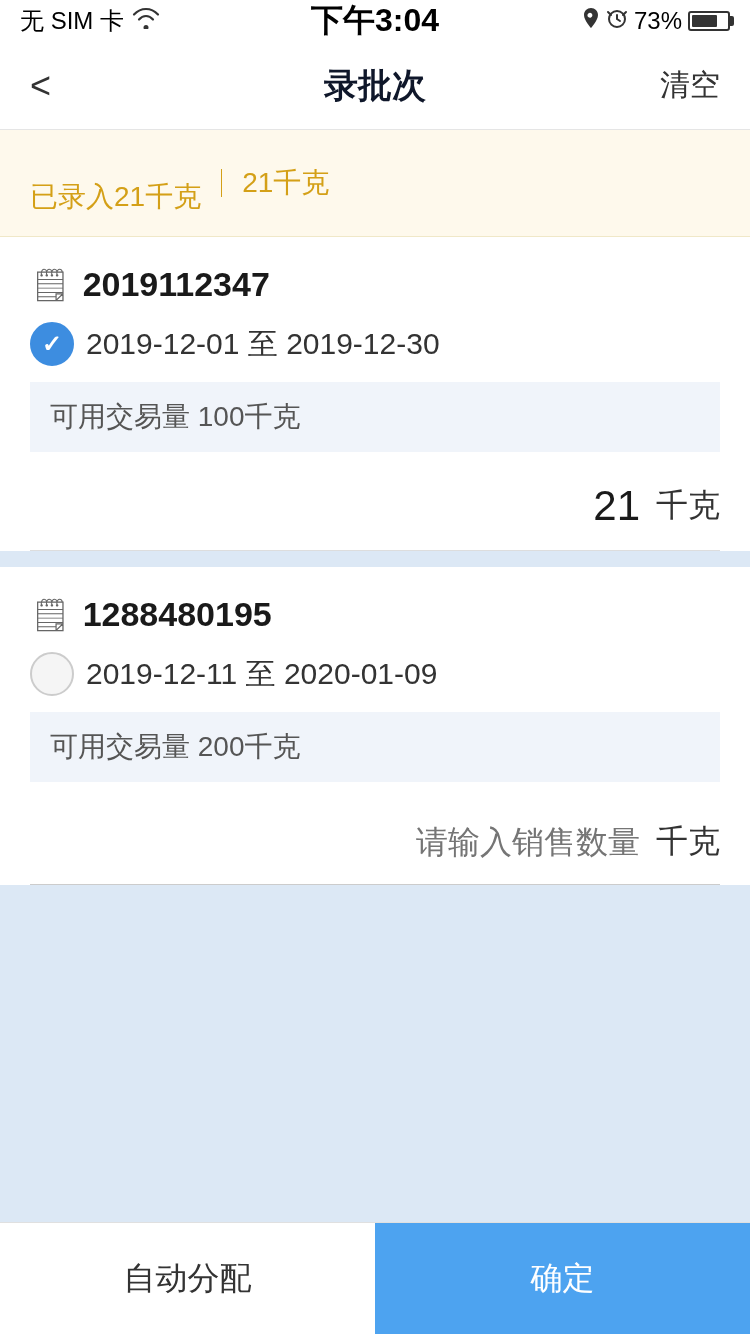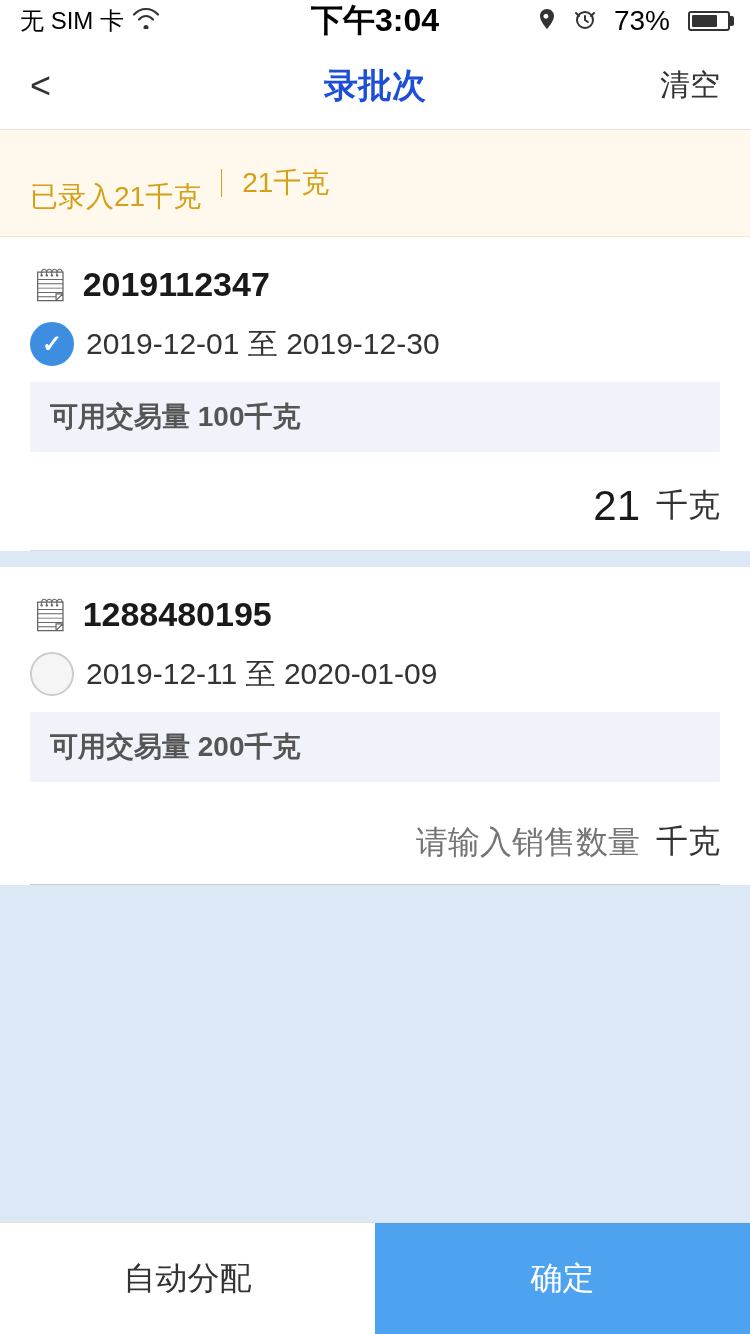--- a/index.html
+++ b/index.html
@@ -32,22 +32,22 @@
     .status-center {
       font-size: 32px;
       font-weight: 600;
       position: absolute;
       left: 50%;
       transform: translateX(-50%);
     }
     .status-right {
       display: flex;
       align-items: center;
-      gap: 18px;
-      font-size: 28px;
+      gap: 6px;
+      font-size: 24px;
     }
     .battery {
       width: 42px;
       height: 20px;
       border: 2px solid #333;
       border-radius: 3px;
       position: relative;
       display: inline-flex;
       align-items: center;
       padding: 2px;
@@ -82,21 +82,21 @@
       position: relative;
     }
     .nav-back {
       font-size: 36px;
       color: #333;
       cursor: pointer;
     }
     .nav-title {
       font-size: 34px;
       font-weight: 600;
-      color: #1d4ed8;
+      color: #0f172a;
       position: absolute;
       left: 50%;
       transform: translateX(-50%);
     }
     .nav-clear {
       font-size: 30px;
       color: #333;
       cursor: pointer;
     }
 
@@ -180,21 +180,20 @@
       color: #333;
     }
 
     .item-availability {
       margin: 4px 30px 20px 30px;
       background: #f0f4fa;
       border-radius: 0;
       padding: 16px 20px;
       font-size: 28px;
       color: #555;
-      font-weight: bold;
     }
 
     
     .quantity-row {
       display: flex;
       align-items: center;
       justify-content: flex-end;
       padding: 10px 30px 20px 30px;
       gap: 16px;
     }

